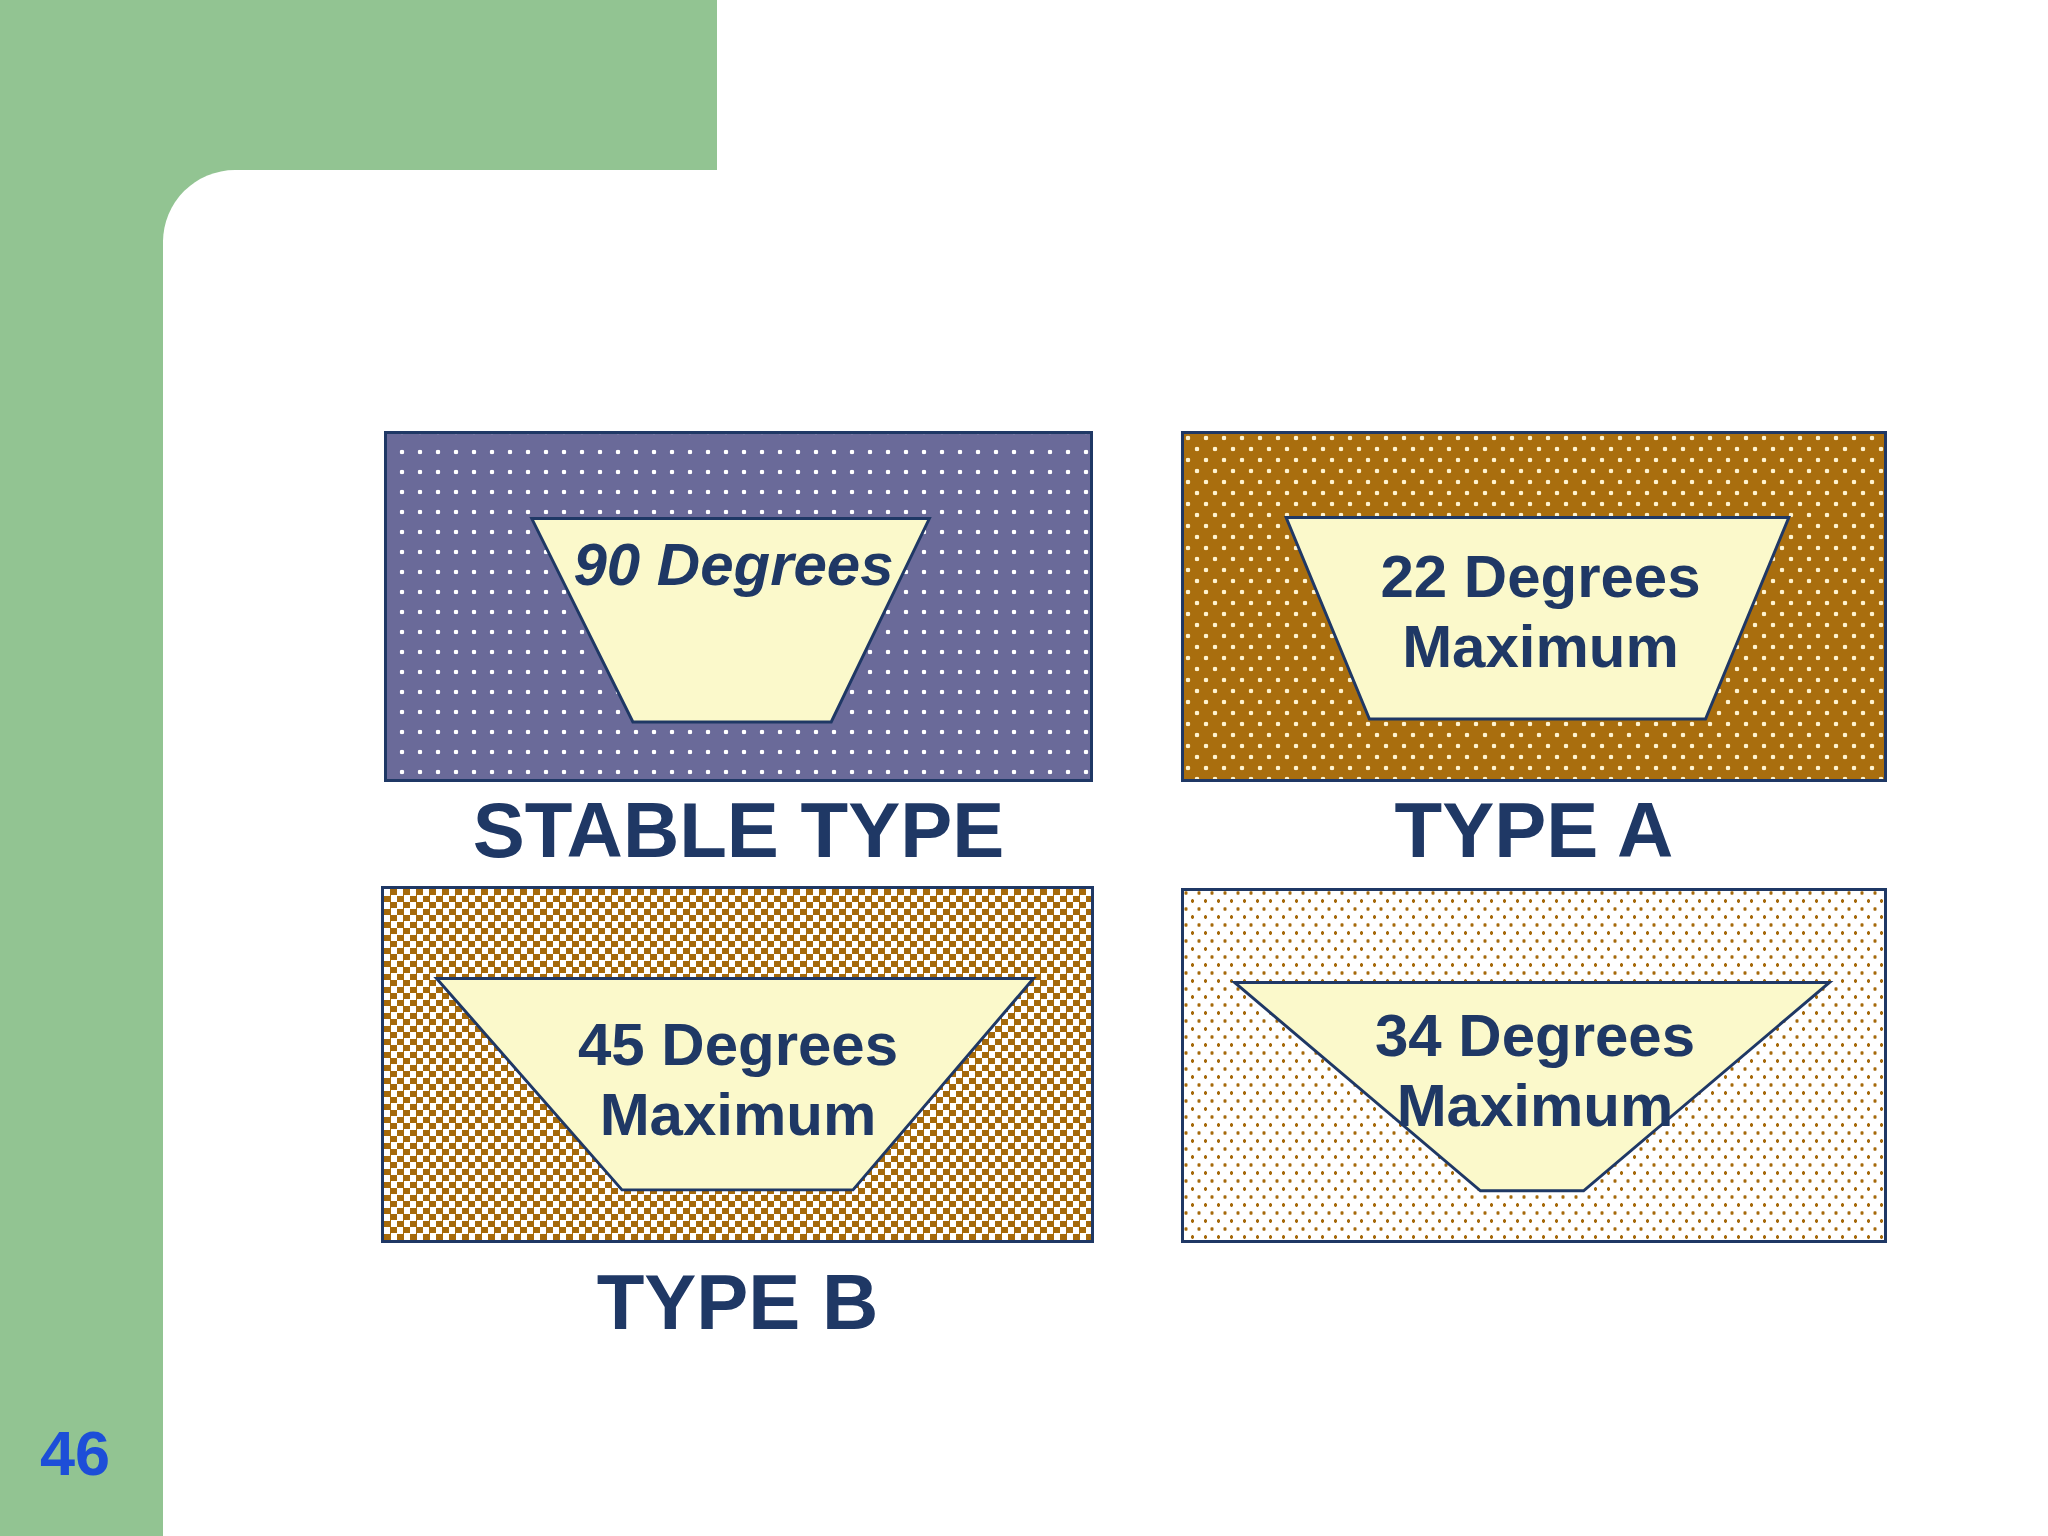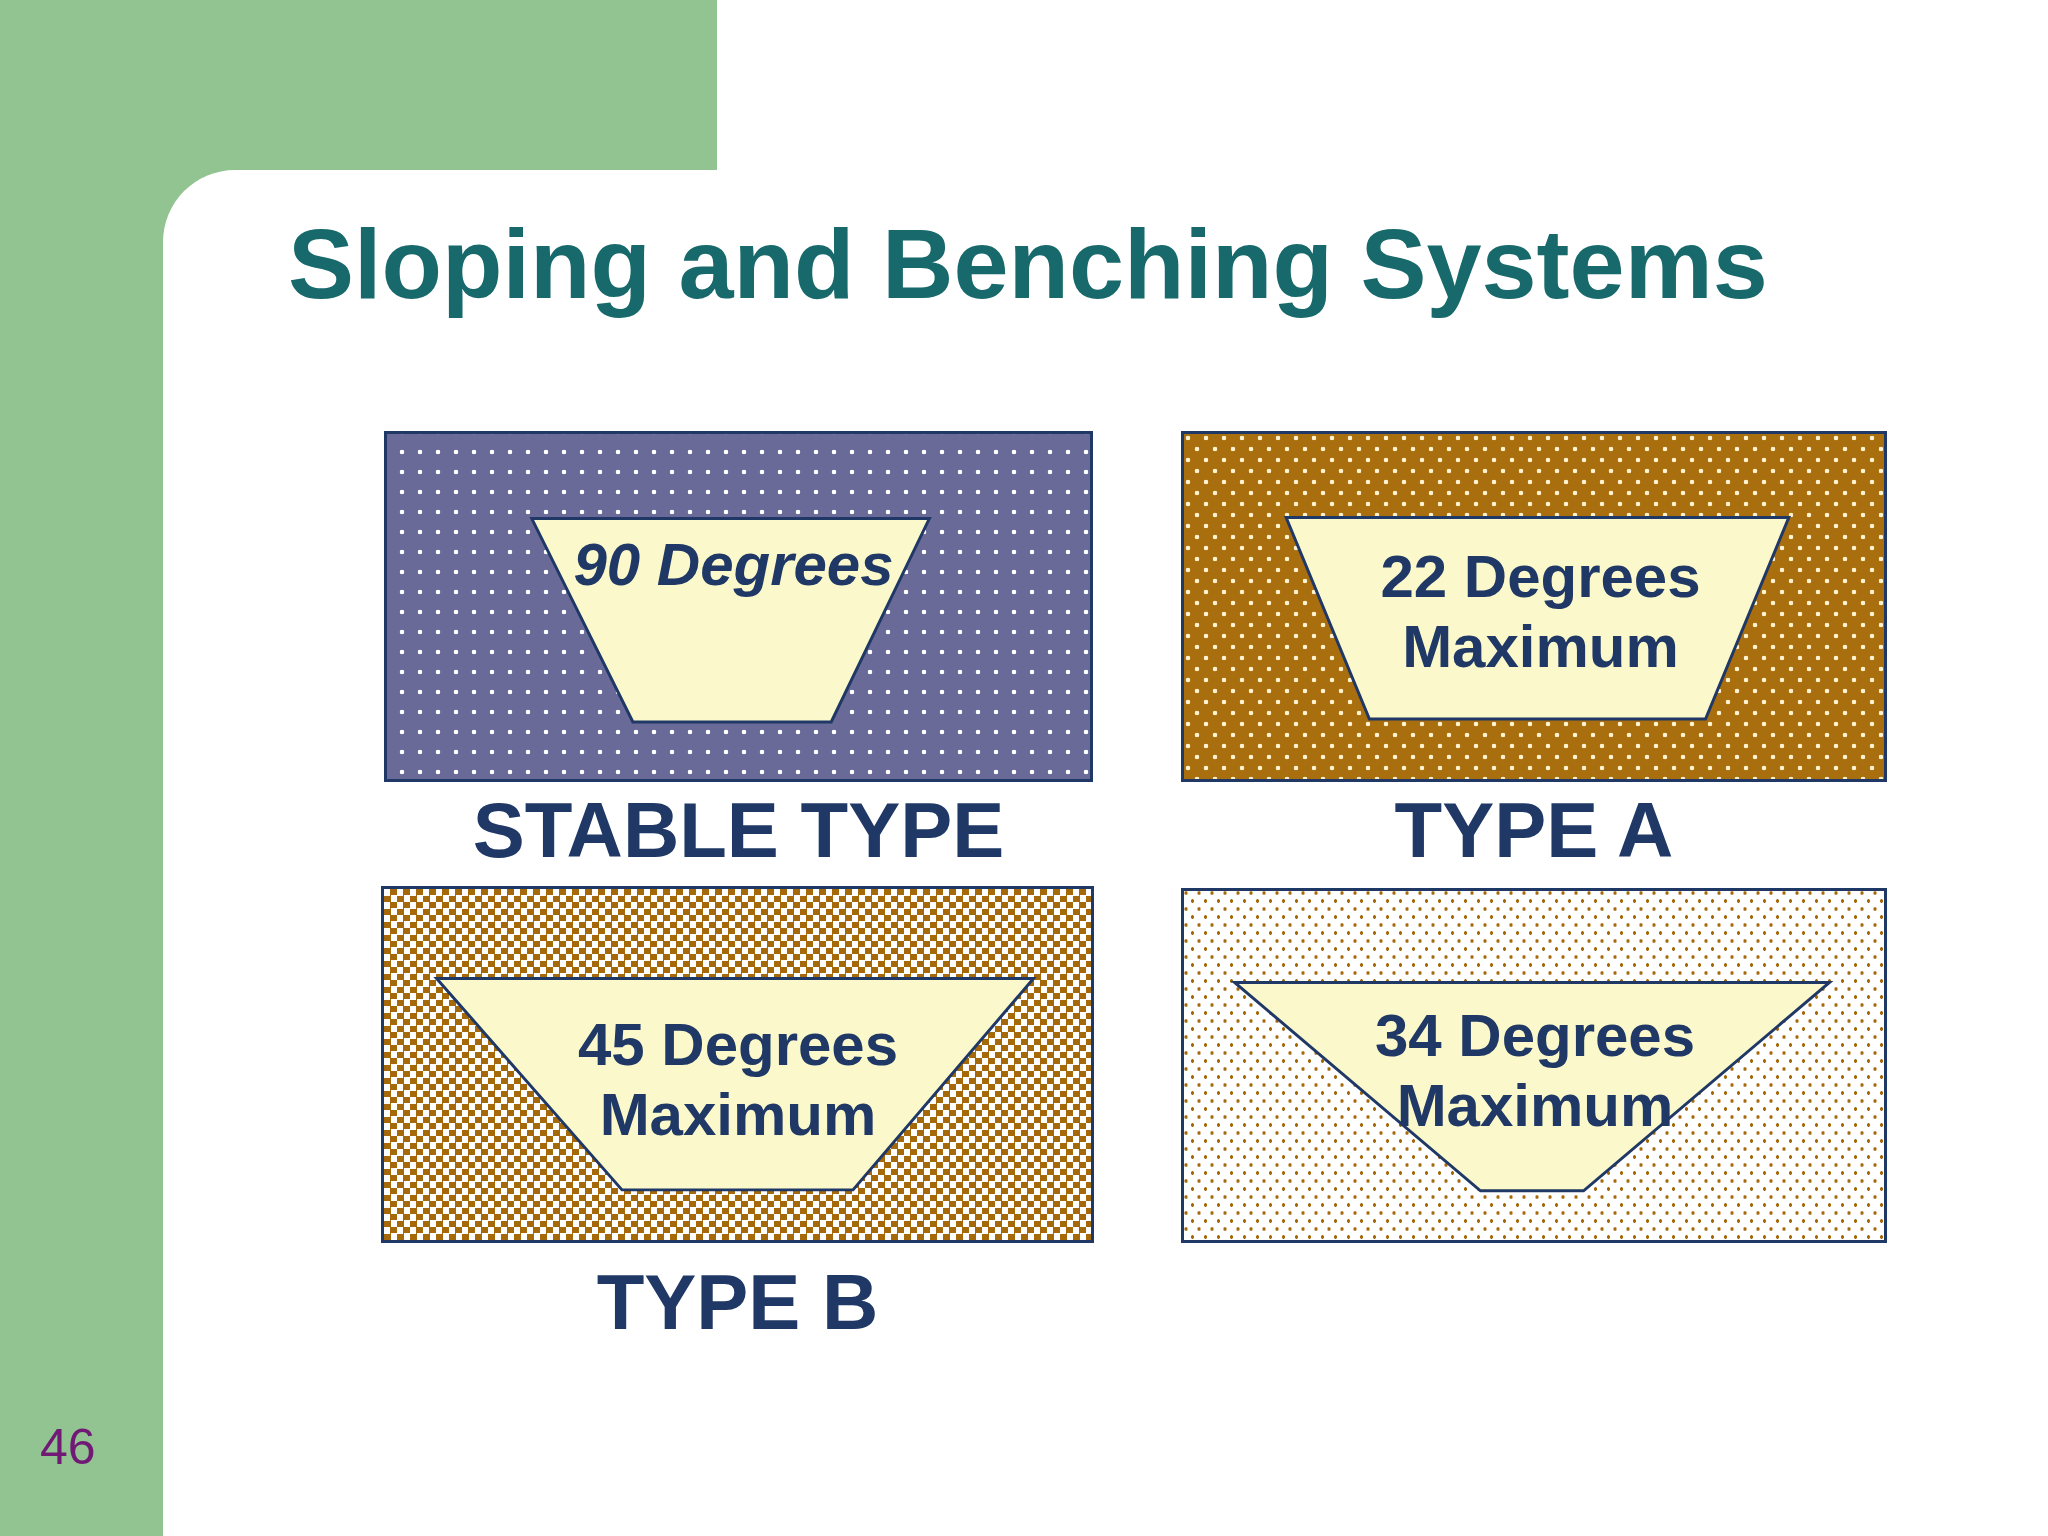--- a/index.html
+++ b/index.html
@@ -34,22 +34,22 @@
   .title {
     position: absolute; left: 288px; top: 214px;
     margin: 0;
     font-size: 99px; font-weight: 700; line-height: 1;
     color: var(--title-teal, #17696B);
     white-space: nowrap;
   }
 
   .page-num {
     position: absolute; left: 40px; top: 1422px;
-    font-size: 50px; font-weight: 400; line-height: 1;
-    color: #701a75;
+    font-size: 63px; font-weight: 700; line-height: 1;
+    color: #1d4ed8;
   }
 
   .panel {
     position: absolute;
     border: 3px solid var(--navy, #1F3865);
     box-sizing: border-box;
   }
   .p1 { left: 384px;  top: 431px; width: 709px; height: 351px; }
   .p2 { left: 1181px; top: 431px; width: 706px; height: 351px; }
   .p3 { left: 381px;  top: 886px; width: 713px; height: 357px; }
@@ -126,21 +126,20 @@
 </style>
 </head>
 <body>
 
 <div class="slide">
 
   <div class="green-band"></div>
   <div class="green-col"></div>
   <div class="white-card"></div>
 
-  <h1 class="title">Sloping and Benching Systems</h1>
 
   <div class="panel p1 pat-purple-dots">
     <svg class="trap-svg" viewBox="0 0 709 351" preserveAspectRatio="none">
       <polygon points="146,86 547,86 448,293 248,293"></polygon>
     </svg>
     <div class="trap-caption cap1">
       <div>90 Degrees</div>
       <div></div>
     </div>
   </div>

